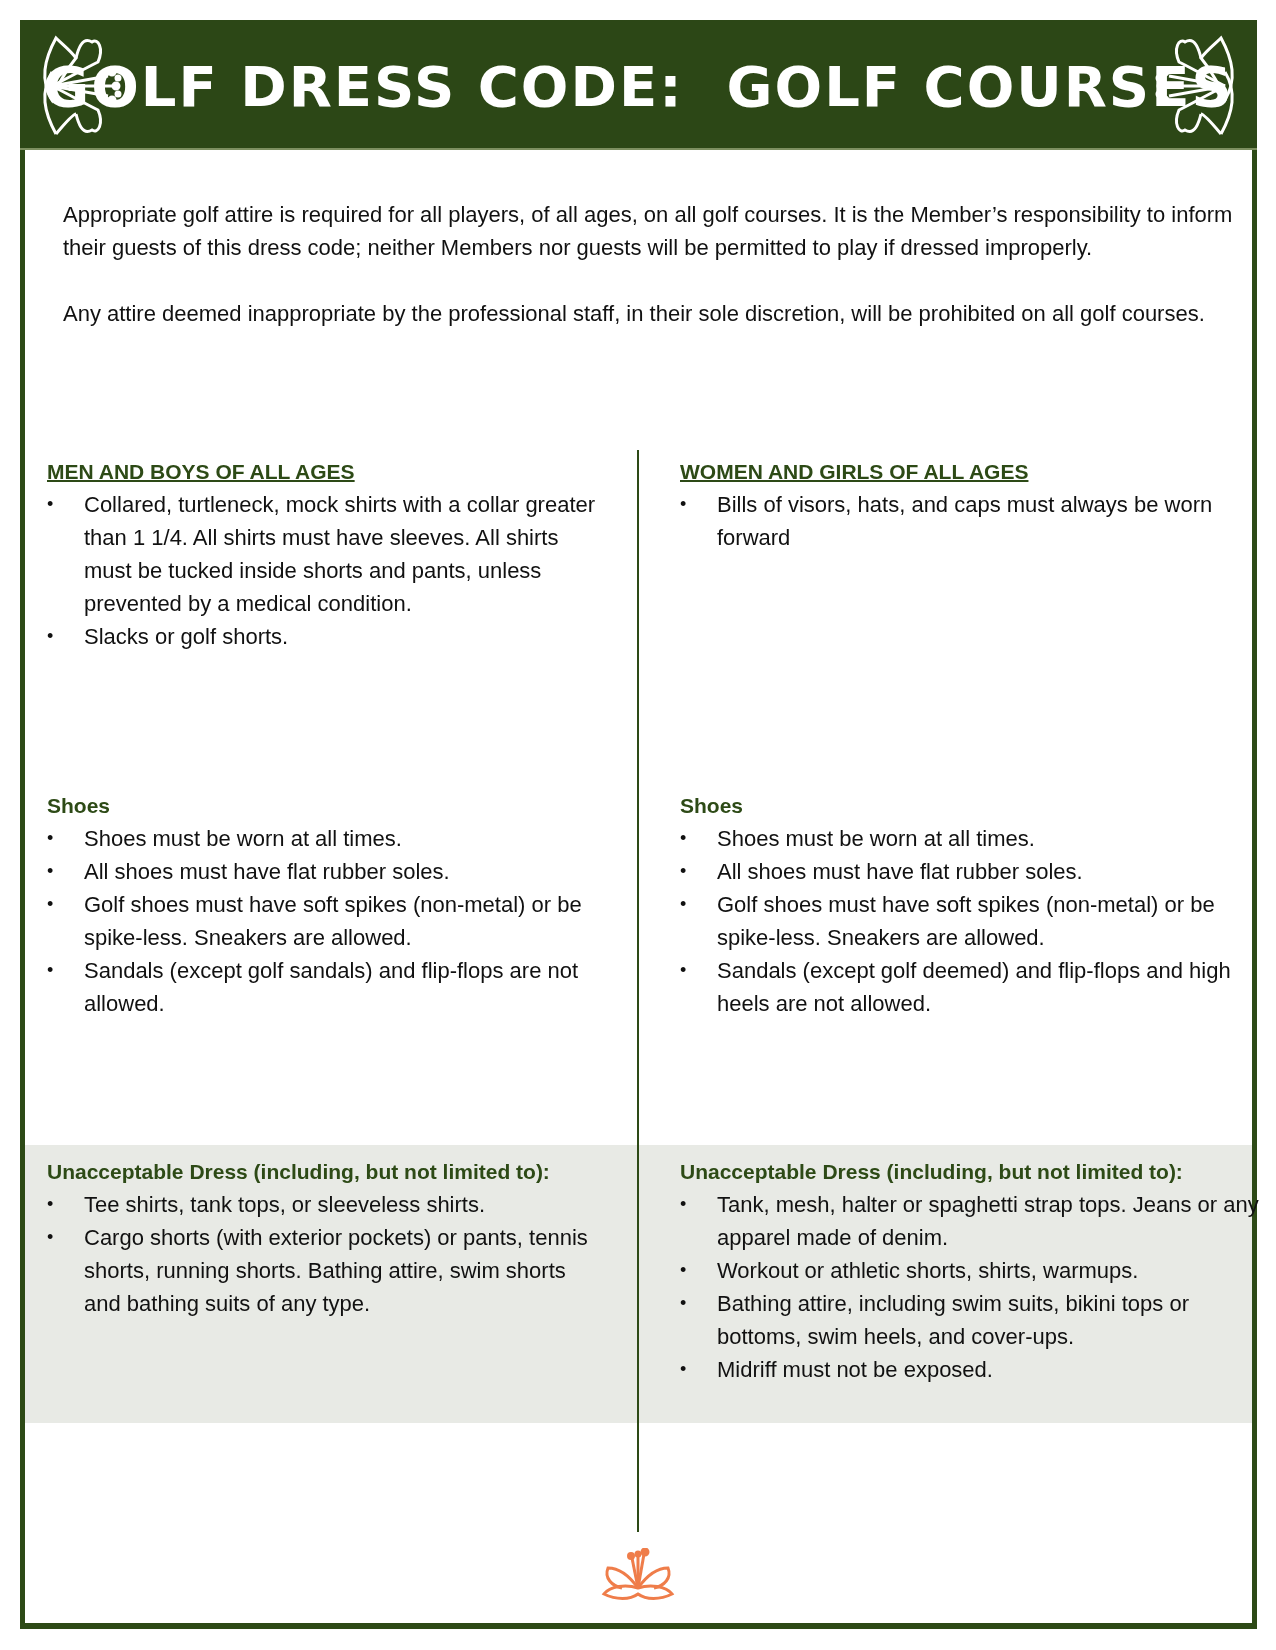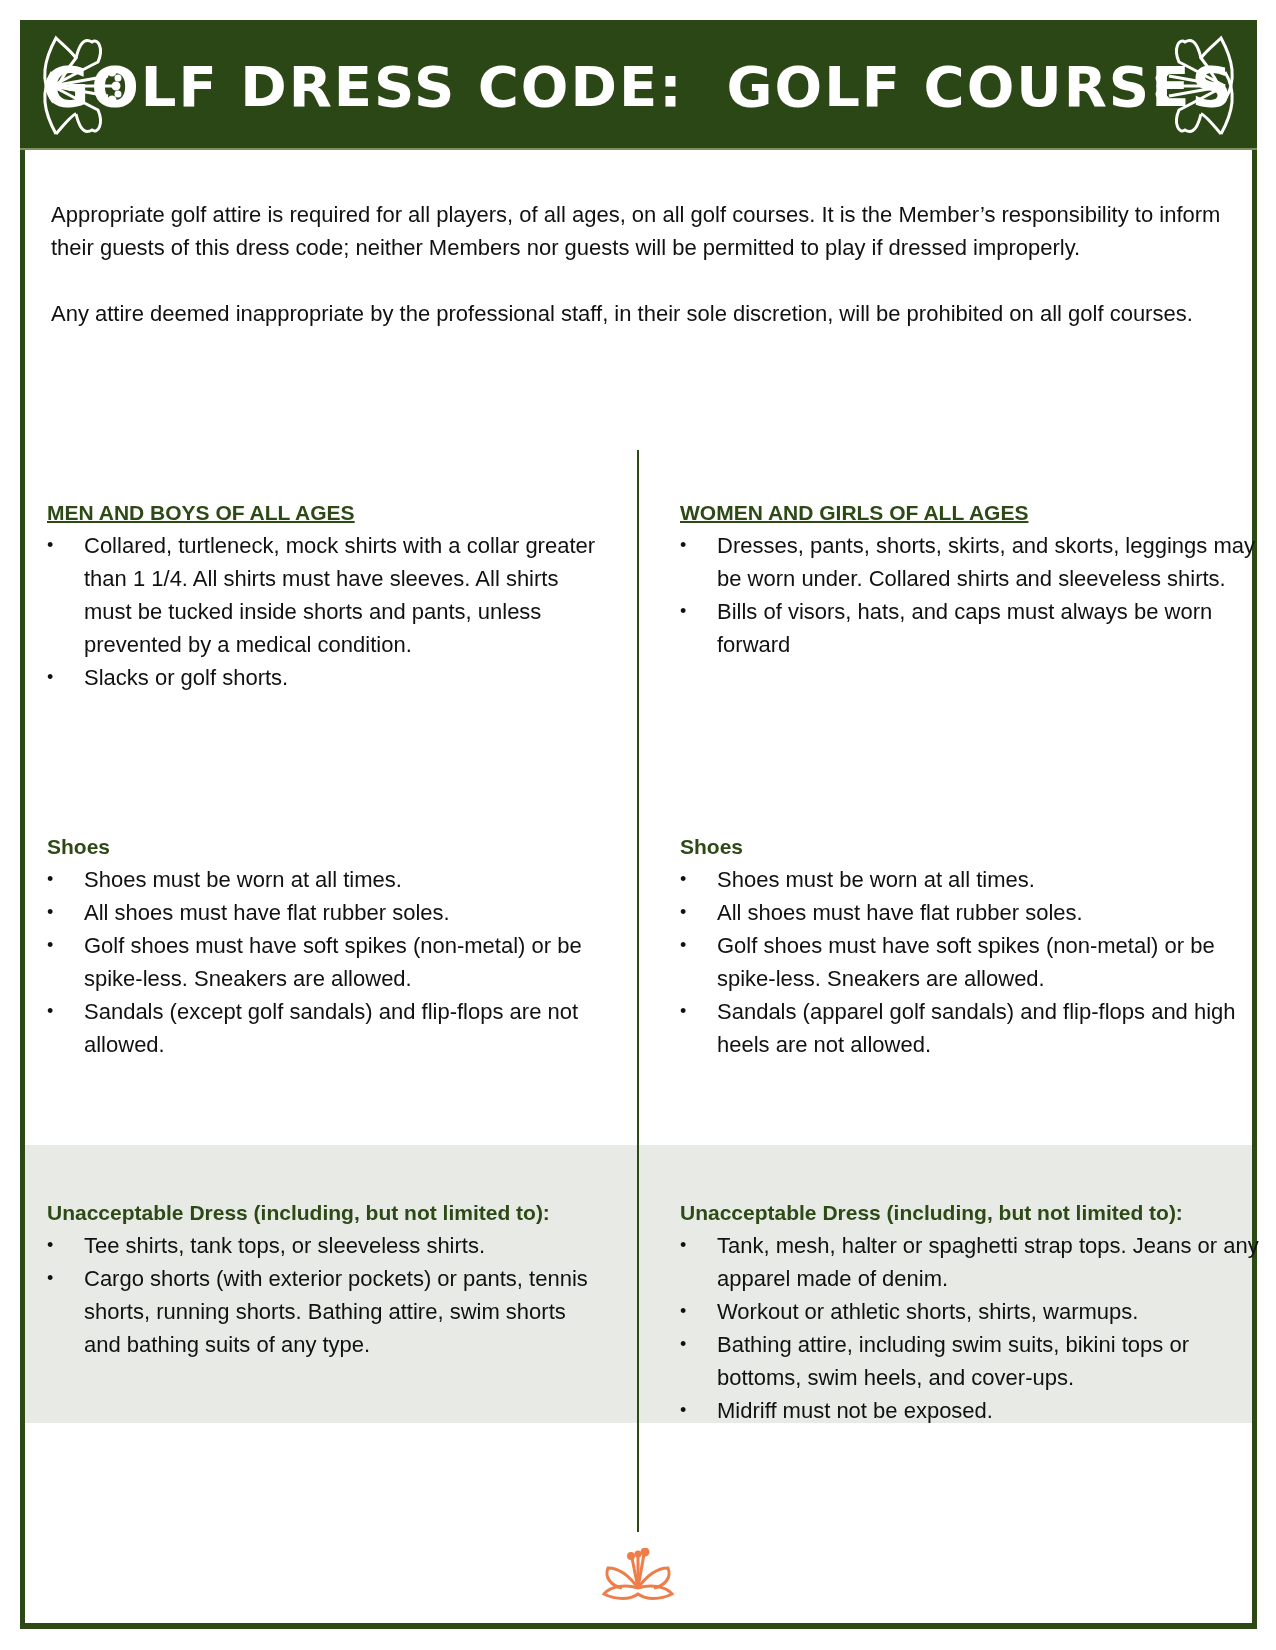--- a/index.html
+++ b/index.html
@@ -9,24 +9,24 @@
            box-sizing: border-box; border: 5px solid #2d4a16; border-top: none; }
   .frame::after { content: ""; position: absolute; left: -5px; right: -5px; bottom: -5px; height: 6px; background: #2d4a16; }
   .header { position: absolute; left: 20px; top: 20px; width: 1237px; height: 130px;
             background: #2c4716; border-bottom: 2px solid #7d9060; box-sizing: border-box;
             display: flex; align-items: center; justify-content: center; }
   .title { color: #fff; font-family: "DejaVu Sans", sans-serif; font-weight: bold;
            font-size: 56px; letter-spacing: 2px; white-space: pre; margin-top: 4px; }
   .flower-l { position: absolute; left: 18px; top: 10px; width: 110px; height: 112px; }
   .flower-r { position: absolute; right: 18px; top: 10px; width: 110px; height: 112px; transform: scaleX(-1); }
   .intro { position: absolute; left: 47px; top: 198px; width: 1190px; font-size: 22px; line-height: 33px; }
-  .intro p { margin: 0 0 33px 4px; }
+  .intro p { margin: 0 0 33px 16px; }
   .divider { position: absolute; left: 637px; top: 450px; width: 2px; height: 1082px; background: #2d4a16; }
   .grey { position: absolute; left: 25px; top: 1145px; width: 1227px; height: 278px; background: #e8eae5; }
-  .col { position: absolute; width: 560px; font-size: 22px; line-height: 33px; margin-top: 41px; }
+  .col { position: absolute; width: 560px; font-size: 22px; line-height: 33px; }
   .col.left { left: 47px; }
   .col.right { left: 680px; width: 590px; }
   .hdr { color: #2d4a16; font-weight: bold; font-size: 21px; line-height: 33px; }
   .hdr.u { text-decoration: underline; text-decoration-thickness: 2px; }
   ul { list-style: none; margin: 0; padding: 0; }
   li { position: relative; padding-left: 37px; }
   li::before { content: "•"; position: absolute; left: 0; top: 0; font-size: 18px; }
   .footer-flower { position: absolute; left: 598px; top: 1548px; width: 80px; height: 56px; }
 </style>
 </head>
@@ -96,31 +96,30 @@
   <div class="hdr">Unacceptable Dress (including, but not limited to):</div>
   <ul>
     <li>Tee shirts, tank tops, or sleeveless shirts.</li>
     <li>Cargo shorts (with exterior pockets) or pants, tennis shorts, running shorts. Bathing attire, swim shorts and bathing suits of any type.</li>
   </ul>
 </div>
 
 <div class="col right" style="top:455px">
   <div class="hdr u">WOMEN AND GIRLS OF ALL AGES</div>
   <ul>
-    <li>Dresses, pants, shorts, skirts, and skorts, leggings may be worn under. Collared shirts and sleeveless shirts.</li>
     <li>Bills of visors, hats, and caps must always be worn forward</li>
   </ul>
 </div>
 <div class="col right" style="top:789px">
   <div class="hdr">Shoes</div>
   <ul>
     <li>Shoes must be worn at all times.</li>
     <li>All shoes must have flat rubber soles.</li>
     <li>Golf shoes must have soft spikes (non-metal) or be spike-less. Sneakers are allowed.</li>
-    <li>Sandals (apparel golf sandals) and flip-flops and high heels are not allowed.</li>
+    <li>Sandals (except golf deemed) and flip-flops and high heels are not allowed.</li>
   </ul>
 </div>
 <div class="col right" style="top:1155px">
   <div class="hdr">Unacceptable Dress (including, but not limited to):</div>
   <ul>
     <li>Tank, mesh, halter or spaghetti strap tops.  Jeans or any apparel made of denim.</li>
     <li>Workout or athletic shorts, shirts, warmups.</li>
     <li>Bathing attire, including swim suits, bikini tops or bottoms, swim heels, and cover-ups.</li>
     <li>Midriff must not be exposed.</li>
   </ul>

